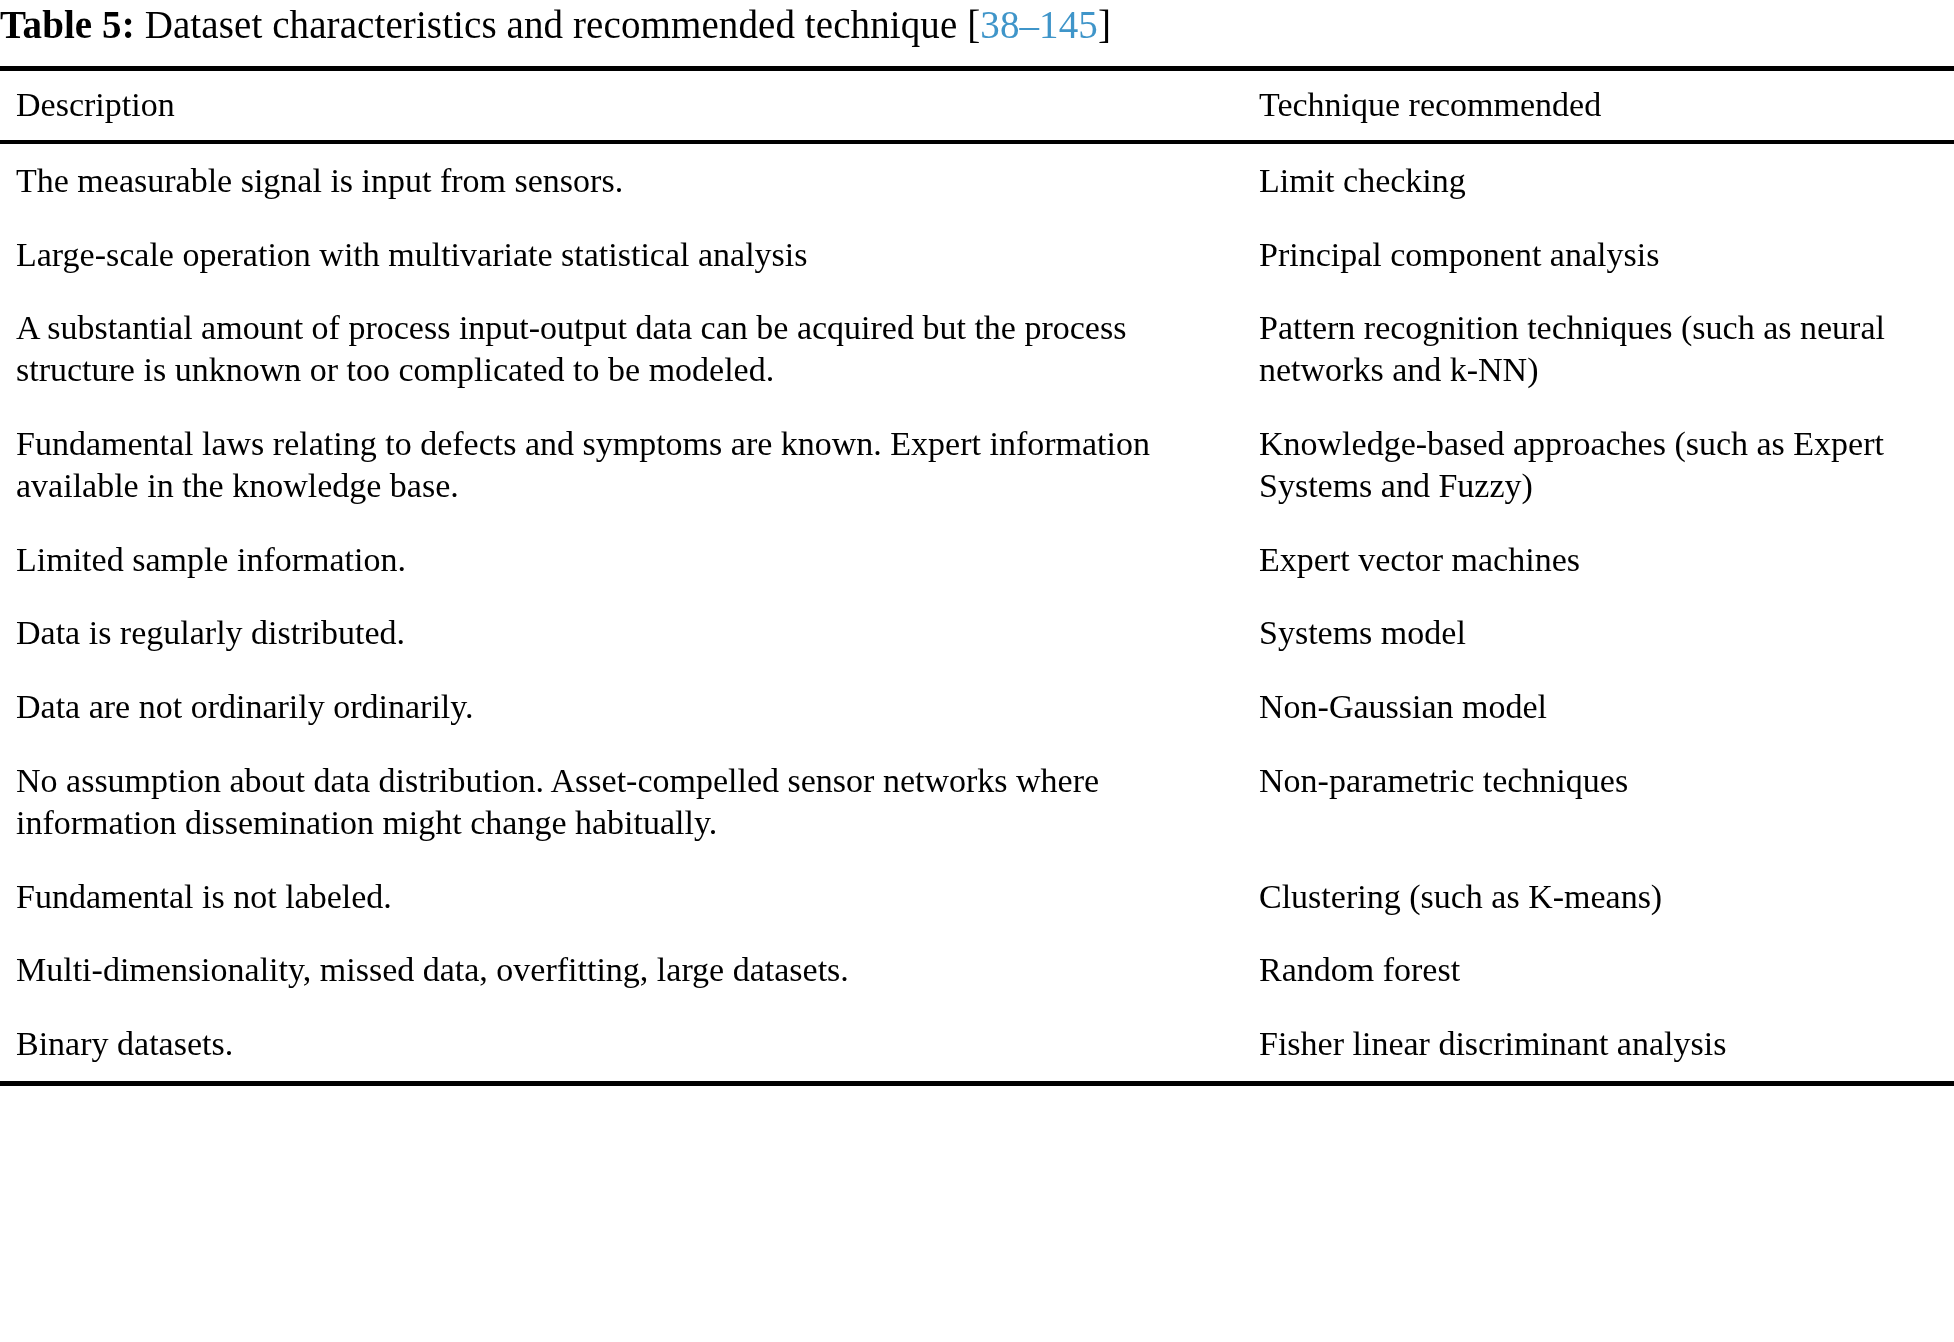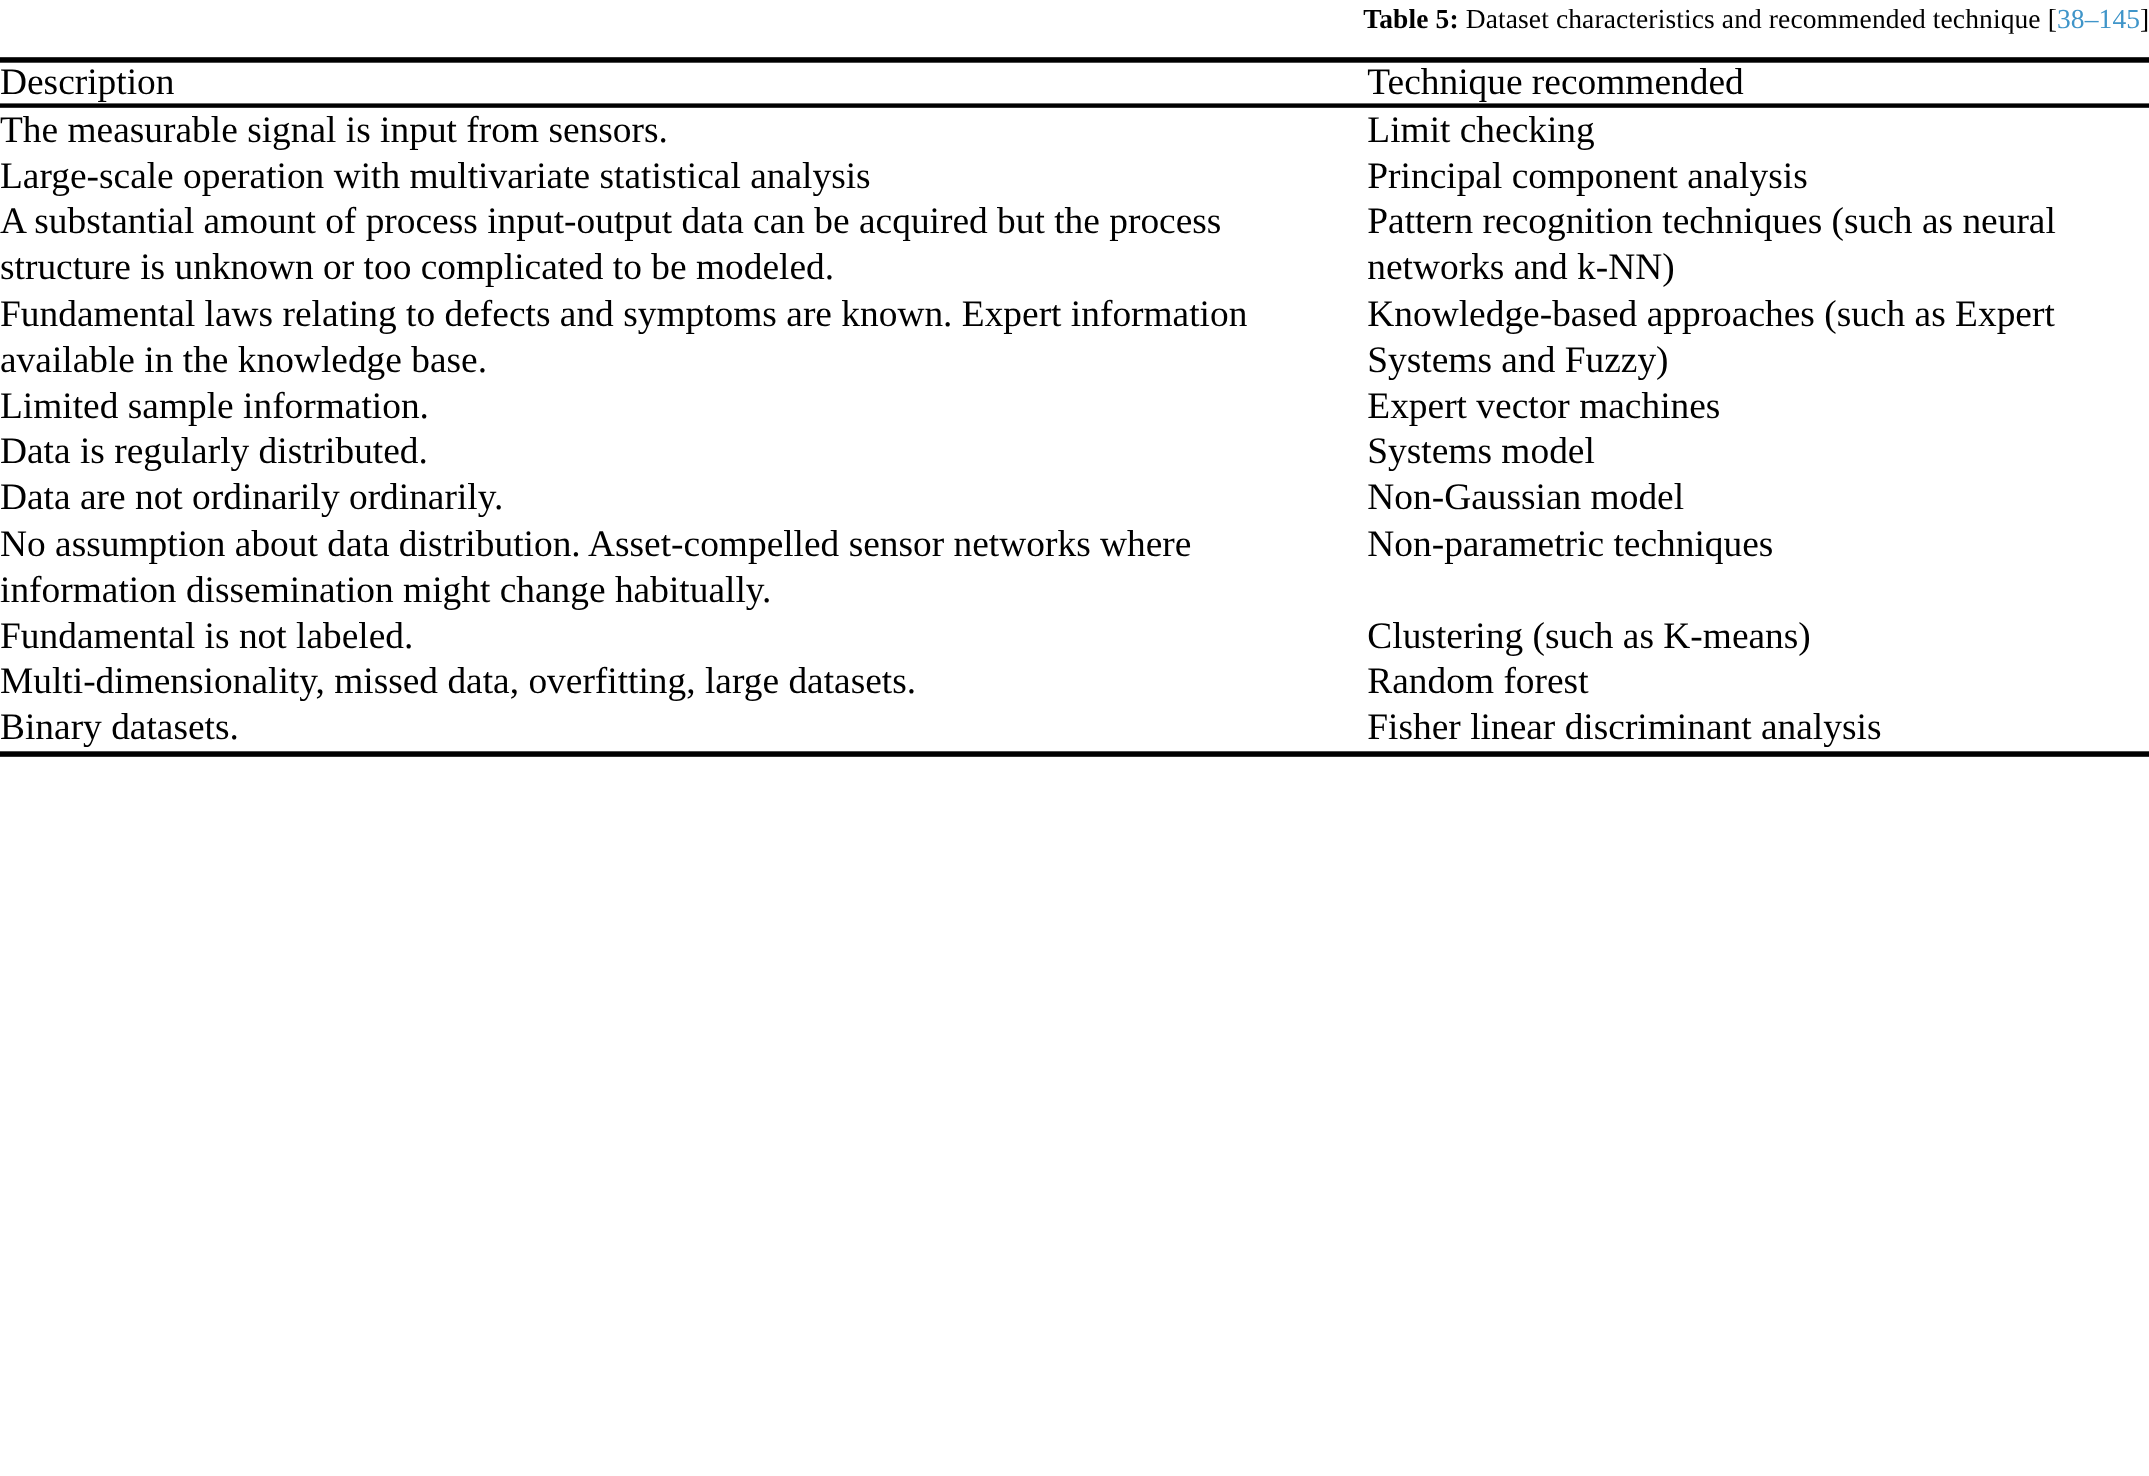--- a/index.html
+++ b/index.html
@@ -18,22 +18,22 @@
   .table-figure {
     width: 1954px;
     height: 1342px;
     box-sizing: border-box;
     position: relative;
     background: #ffffff;
   }
 
   
   .caption {
-    text-align: right;
-    font-size: 25px;
+    text-align: left;
+    font-size: 39px;
     line-height: 1.0;
     padding-top: 5px;
     padding-bottom: 0;
     letter-spacing: 0.1px;
     white-space: nowrap;
   }
   .caption .cap-label {
     font-weight: bold;
   }
   .caption .cap-text {
@@ -62,21 +62,21 @@
     table-layout: fixed;
     font-size: 34px;
   }
   table.tbl col.c1 { width: 1243px; }
   table.tbl col.c2 { width: 711px; }
 
   table.tbl th,
   table.tbl td {
     text-align: left;
     vertical-align: top;
-    padding: 0;
+    padding: 16px;
     font-weight: normal;
   }
 
   .head-row th {
     padding-top: 16px;
     padding-bottom: 14px;
     font-size: 34px;
     line-height: 1.08;
   }
 

